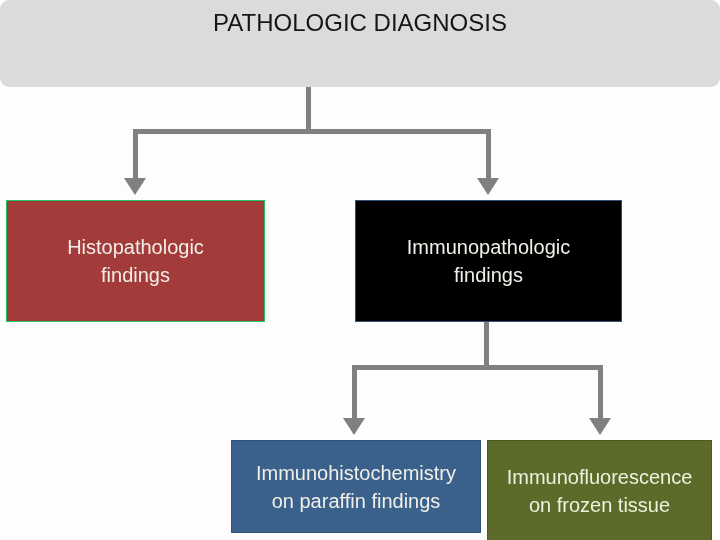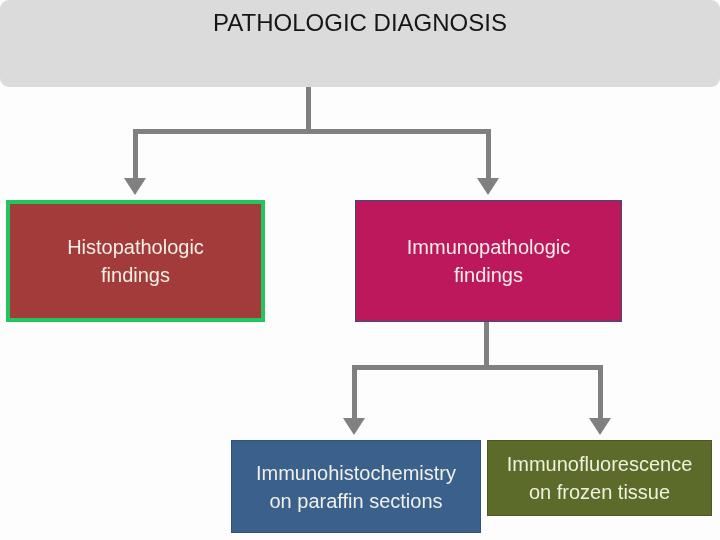--- a/index.html
+++ b/index.html
@@ -40,28 +40,28 @@
     box-sizing: border-box;
     display: flex;
     align-items: center;
     justify-content: center;
     text-align: center;
     font-size: 20px;
     line-height: 28px;
     color: #f2efe8;
   }
   .node .label { white-space: pre-line; display: block; }
-  .node-red   { background: #a23b39; border: 4px solid #22c55e; }
+  .node-red   { background: #a23b39; border: 1px solid #22c55e; }
   .node-blue  { background: #39618c; border: 1px solid #2f537a; }
   .node-olive { background: #5d6b2a; border: 1px solid #4c5822; color: #edf1dd; }
 
   #node-histopathologic   { left: 6px;   top: 200px; width: 259px; height: 122px; }
   #node-immunopathologic  { left: 355px; top: 200px; width: 267px; height: 122px; }
   #node-immunohistochem   { left: 231px; top: 440px; width: 250px; height: 93px; }
-  #node-immunofluor       { left: 487px; top: 440px; width: 225px; height: 76px; }
+  #node-immunofluor       { left: 487px; top: 440px; width: 225px; height: 101px; }
 
   
   #stem1       { left: 306px; top: 87px;  width: 5px;   height: 47px; }
   #hbar1       { left: 133px; top: 129px; width: 358px; height: 5px; }
   #drop1-left  { left: 133px; top: 129px; width: 5px;   height: 49px; }
   #drop1-right { left: 486px; top: 129px; width: 5px;   height: 49px; }
   #ah1-left    { left: 124px; top: 178px; }
   #ah1-right   { left: 477px; top: 178px; }
 
   
@@ -86,35 +86,35 @@
   <div class="conn" id="drop1-left"></div>
   <div class="conn" id="drop1-right"></div>
   <div class="arrowhead" id="ah1-left"></div>
   <div class="arrowhead" id="ah1-right"></div>
 
   <div class="node node-red" id="node-histopathologic" style="background-color: rgb(162, 59, 57);">
     <span class="label">Histopathologic
 findings</span>
   </div>
 
-  <div class="node node-blue" id="node-immunopathologic" style="background-color: #be185d;">
+  <div class="node node-blue" id="node-immunopathologic" style="background-color: #000000;">
     <span class="label">Immunopathologic
 findings</span>
   </div>
 
   <div class="conn" id="stem2"></div>
   <div class="conn" id="hbar2"></div>
   <div class="conn" id="drop2-left"></div>
   <div class="conn" id="drop2-right"></div>
   <div class="arrowhead" id="ah2-left"></div>
   <div class="arrowhead" id="ah2-right"></div>
 
   <div class="node node-blue" id="node-immunohistochem" style="background-color: rgb(57, 97, 140);">
     <span class="label">Immunohistochemistry
-on paraffin sections</span>
+on paraffin findings</span>
   </div>
 
   <div class="node node-olive" id="node-immunofluor" style="background-color: rgb(93, 107, 42);">
     <span class="label">Immunofluorescence
 on frozen tissue</span>
   </div>
 
 </div>
 
 </body></html>

